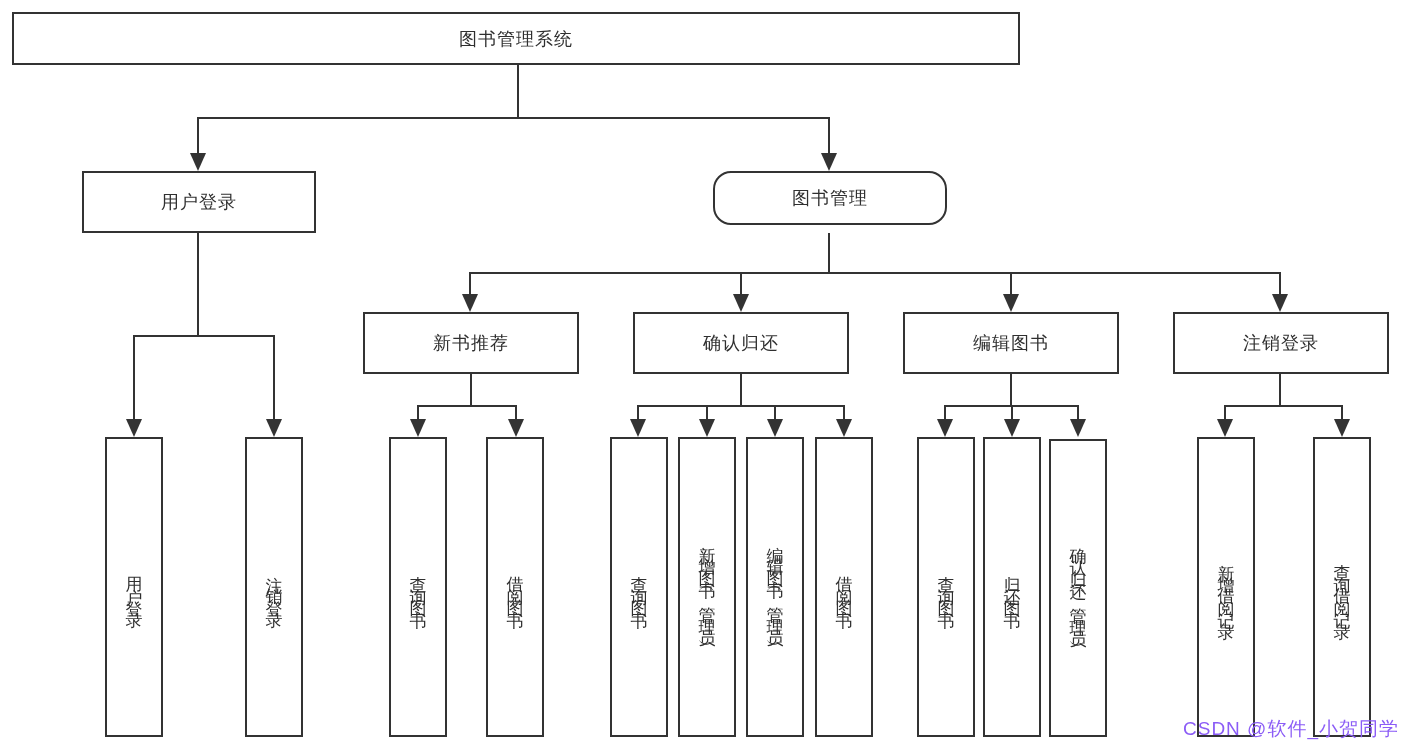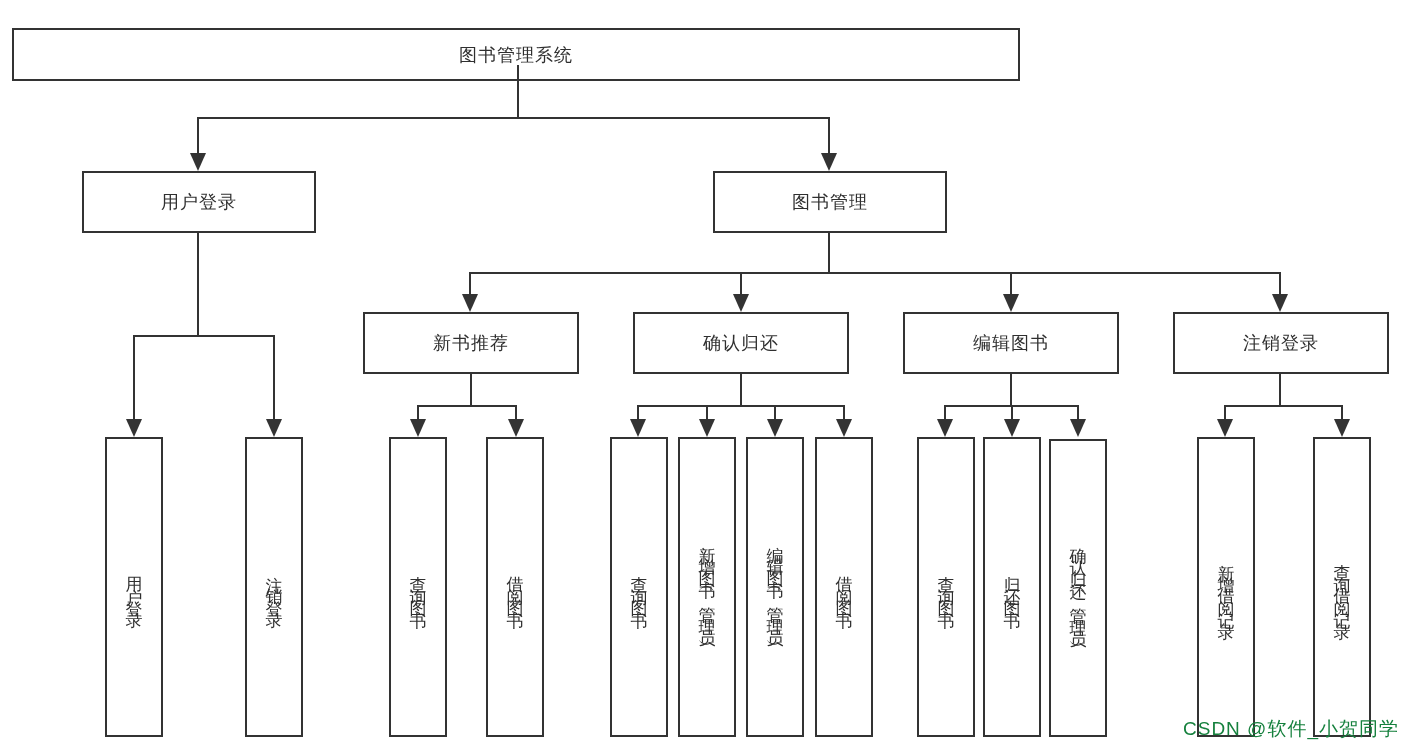--- a/index.html
+++ b/index.html
@@ -45,46 +45,46 @@
     height: 0;
     border-left: 8px solid transparent;
     border-right: 8px solid transparent;
     border-top: 18px solid #333333;
   }
   .watermark {
     position: absolute;
     left: 1183px;
     top: 716px;
     font-size: 19px;
-    color: #15803d;
+    color: #8b5cf6;
     z-index: 10;
     white-space: nowrap;
     letter-spacing: 1px;
   }
 </style>
 </head>
 <body>
 
 <div id="canvas">
 
-  <div class="box h" style="left:12px; top:12px; width:1008px; height:53px;margin-top:16px;">
+  <div class="box h" style="left:12px; top:12px; width:1008px; height:53px;">
     <span>图书管理系统</span>
   </div>
 
   <div class="vline" style="left:517px; top:65px; height:52px;"></div>
   <div class="hline" style="left:197px; top:117px; width:633px;"></div>
   <div class="vline" style="left:197px; top:117px; height:38px;"></div>
   <div class="arrow" style="left:190px; top:153px;"></div>
   <div class="vline" style="left:828px; top:117px; height:38px;"></div>
   <div class="arrow" style="left:821px; top:153px;"></div>
 
   <div class="box h" style="left:82px; top:171px; width:234px; height:62px;">
     <span>用户登录</span>
   </div>
-  <div class="box h" style="left:713px; top:171px; width:234px; height:62px;">
+  <div class="box h" style="left:713px; top:171px; width:234px; height:54px;border-radius:18px;">
     <span>图书管理</span>
   </div>
 
   <div class="vline" style="left:197px; top:233px; height:102px;"></div>
   <div class="hline" style="left:133px; top:335px; width:142px;"></div>
   <div class="vline" style="left:133px; top:335px; height:84px;"></div>
   <div class="arrow" style="left:126px; top:419px;"></div>
   <div class="vline" style="left:273px; top:335px; height:84px;"></div>
   <div class="arrow" style="left:266px; top:419px;"></div>
 

